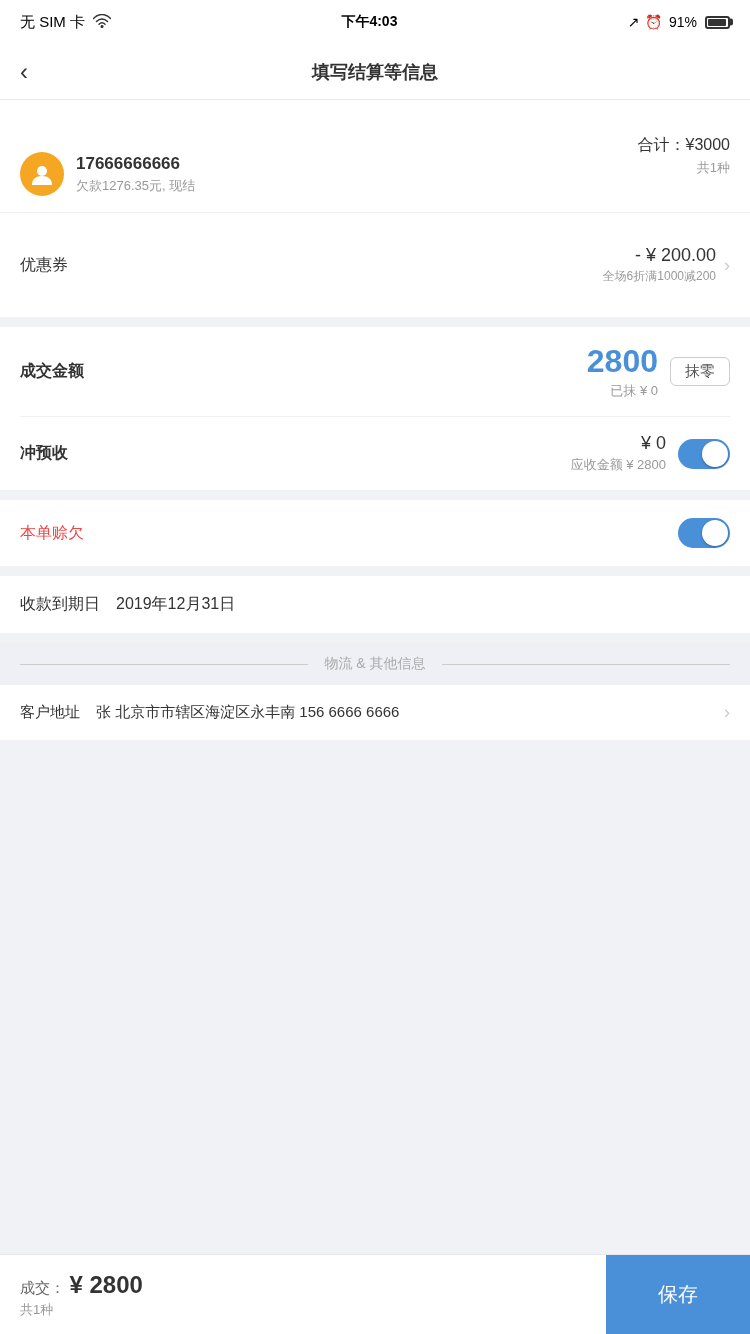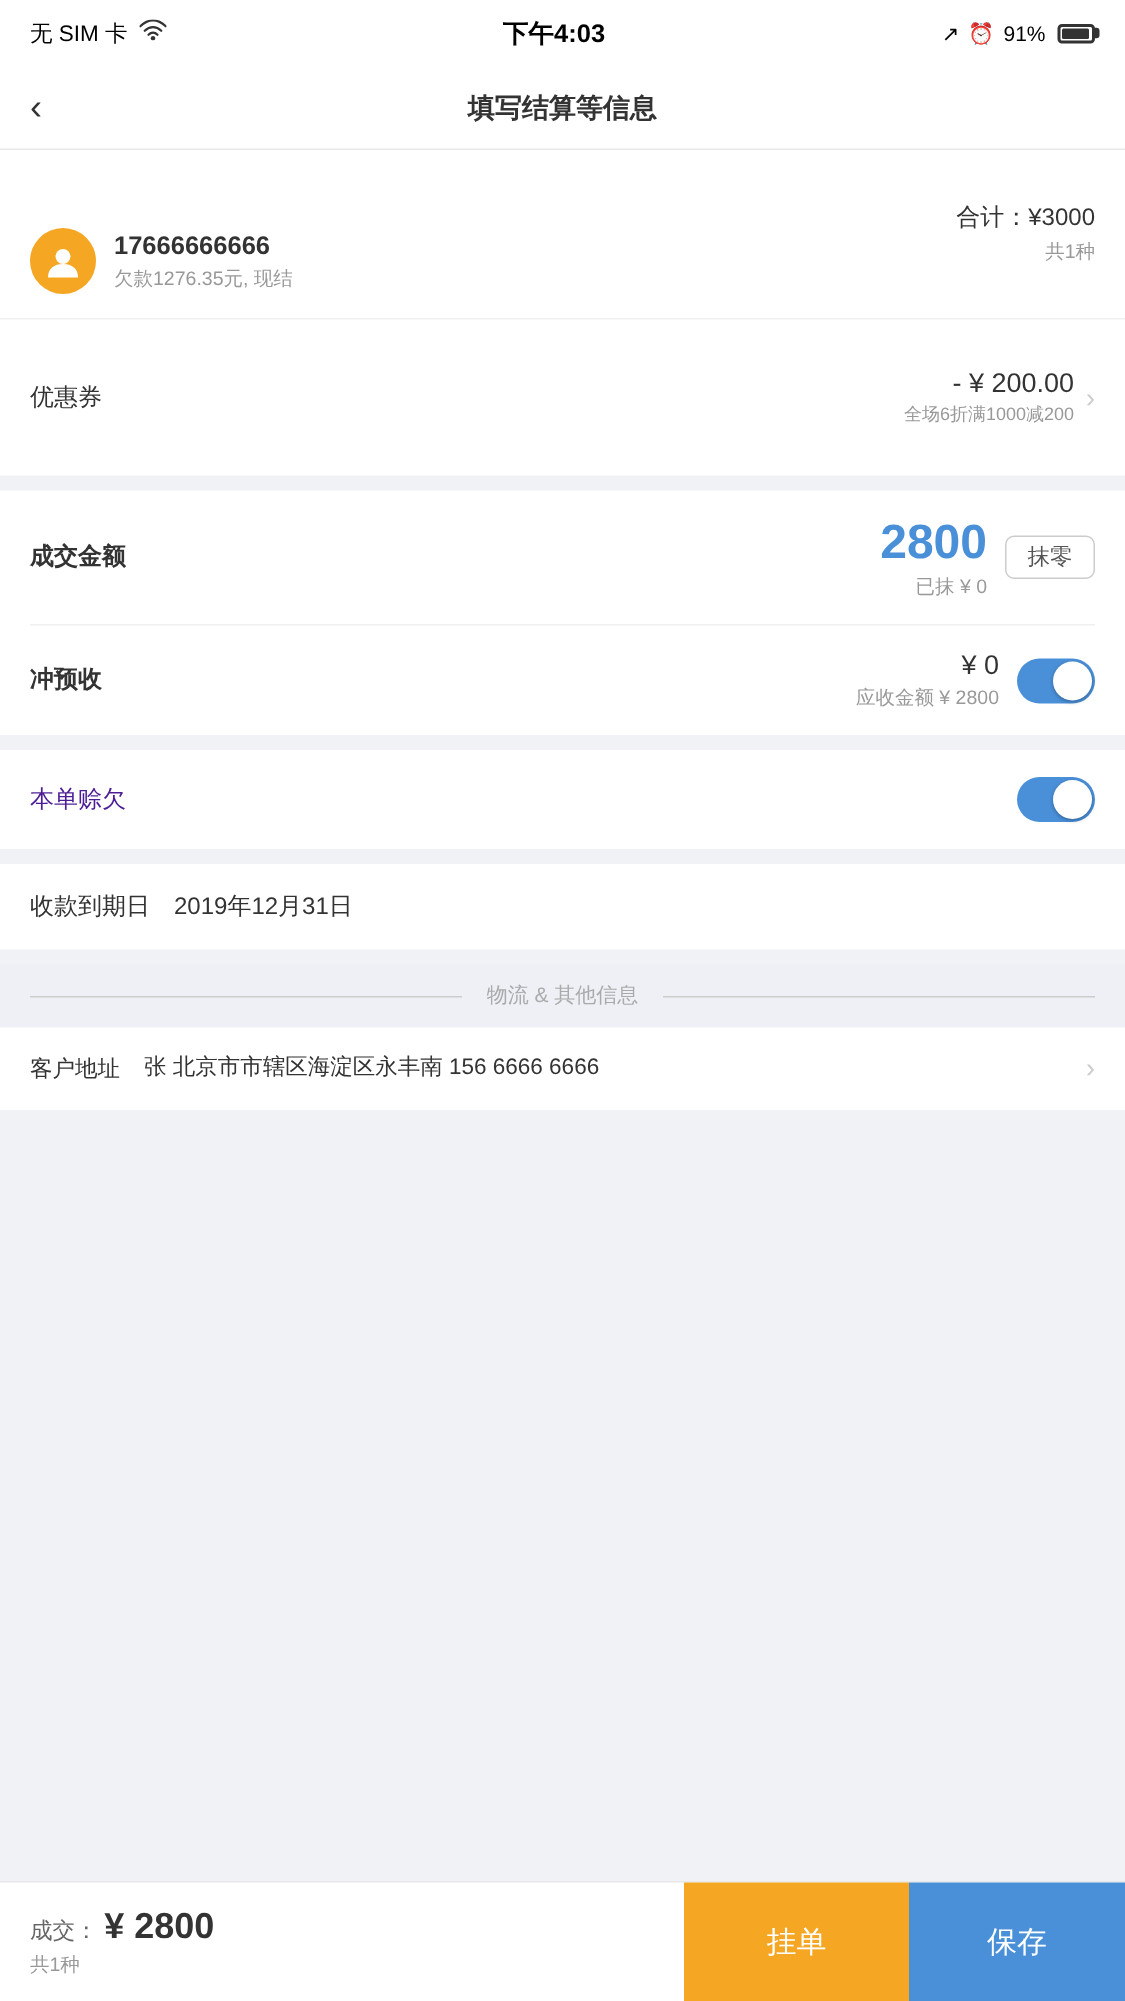--- a/index.html
+++ b/index.html
@@ -17,21 +17,21 @@
     .status-bar {
       background: #fff;
       height: 44px;
       display: flex;
       align-items: center;
       justify-content: space-between;
       padding: 0 20px;
       font-size: 15px;
     }
     .status-left { display: flex; align-items: center; gap: 8px; }
-    .status-center { font-weight: 600; font-size: 17px; }
+    .status-center { font-weight: 600; font-size: 14px; }
     .status-right { display: flex; align-items: center; gap: 6px; font-size: 14px; }
     .battery-icon {
       display: inline-block;
       width: 25px; height: 13px;
       border: 2px solid #333;
       border-radius: 3px;
       position: relative;
       margin-left: 2px;
     }
     .battery-icon::after {
@@ -179,21 +179,21 @@
     .debt-section {
       background: #fff;
       margin-bottom: 10px;
     }
     .debt-row {
       display: flex;
       align-items: center;
       justify-content: space-between;
       padding: 18px 20px;
     }
-    .debt-label { font-size: 16px; color: #4c1d95; }
+    .debt-label { font-size: 16px; color: #ef4444; }
 
     
     .duedate-section {
       background: #fff;
       margin-bottom: 10px;
     }
     .duedate-row {
       display: flex;
       align-items: center;
       padding: 18px 20px;
@@ -409,16 +409,15 @@
 
 <div class="bottom-bar">
   <div class="bottom-summary">
     <div>
       <span style="font-size:15px;color:#666;">成交：</span>
       <span class="bottom-amount">¥ 2800</span>
     </div>
     <div class="bottom-count">共1种</div>
   </div>
   <div class="bottom-actions">
-    <button class="btn-pending">挂单</button>
     <button class="btn-save">保存</button>
   </div>
 </div>
 
 </body></html>

